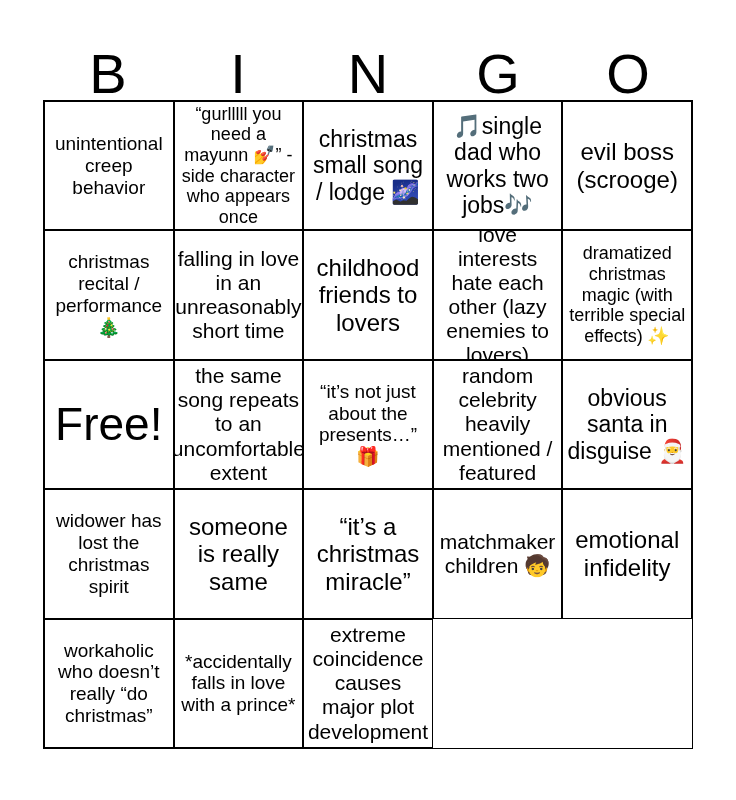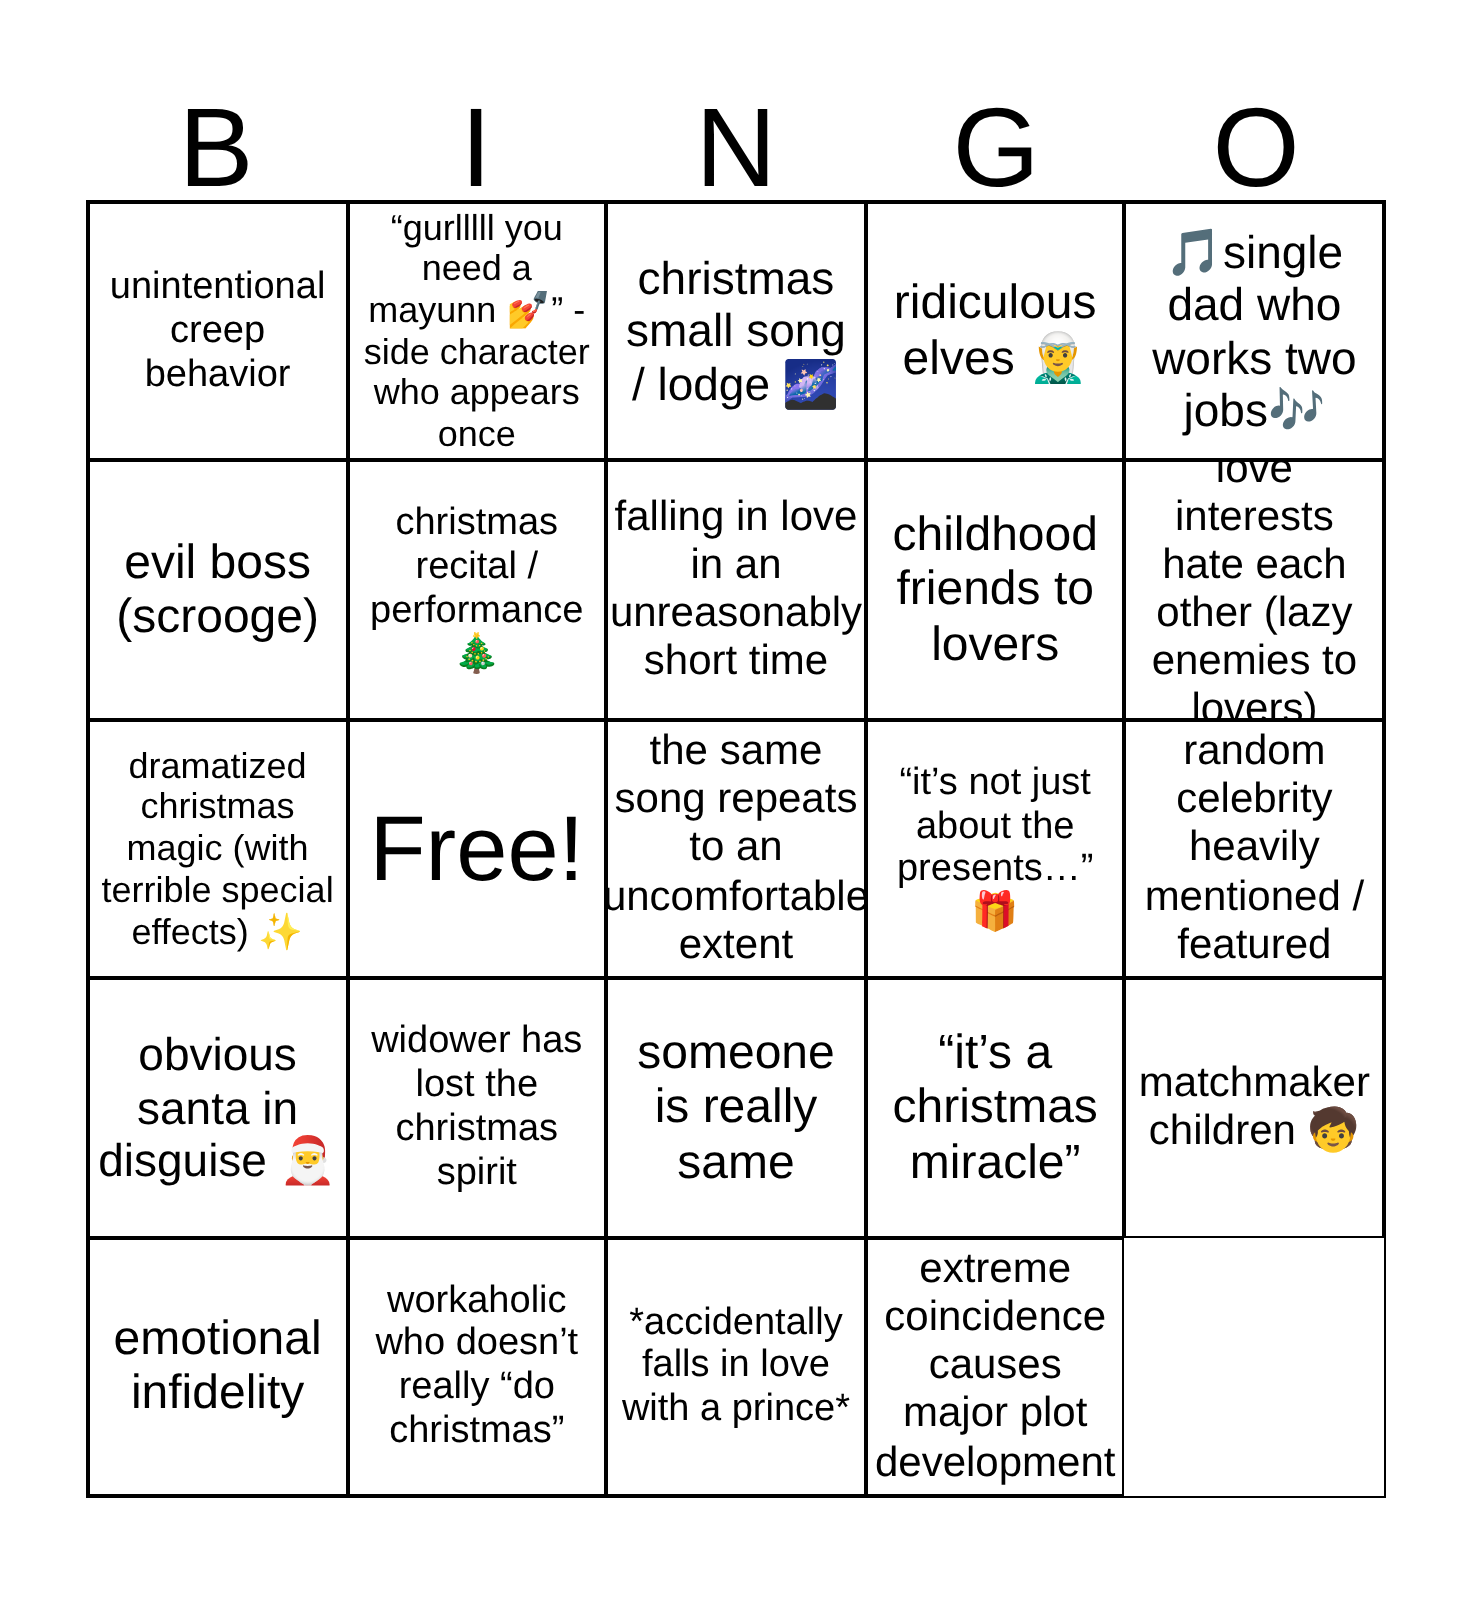--- a/index.html
+++ b/index.html
@@ -80,23 +80,20 @@
     <div class="cell">
       <span class="fs-m">unintentional creep behavior</span>
     </div>
     <div class="cell">
       <span class="fs-xs">“gurlllll you need a mayunn 💅” -side character who appears once</span>
     </div>
     <div class="cell">
       <span class="fs-l">christmas small song / lodge 🌌</span>
     </div>
     <div class="cell">
-      <span class="fs-xl">ridiculous elves 🧝‍♂️</span>
-    </div>
-    <div class="cell">
       <span class="fs-l">🎵single dad who works two jobs🎶</span>
     </div>
     <div class="cell">
       <span class="fs-xl">evil boss (scrooge)</span>
     </div>
     <div class="cell">
       <span class="fs-m">christmas recital / performance 🎄</span>
     </div>
     <div class="cell">
       <span class="fs-s">falling in love in an unreasonably short time</span>

